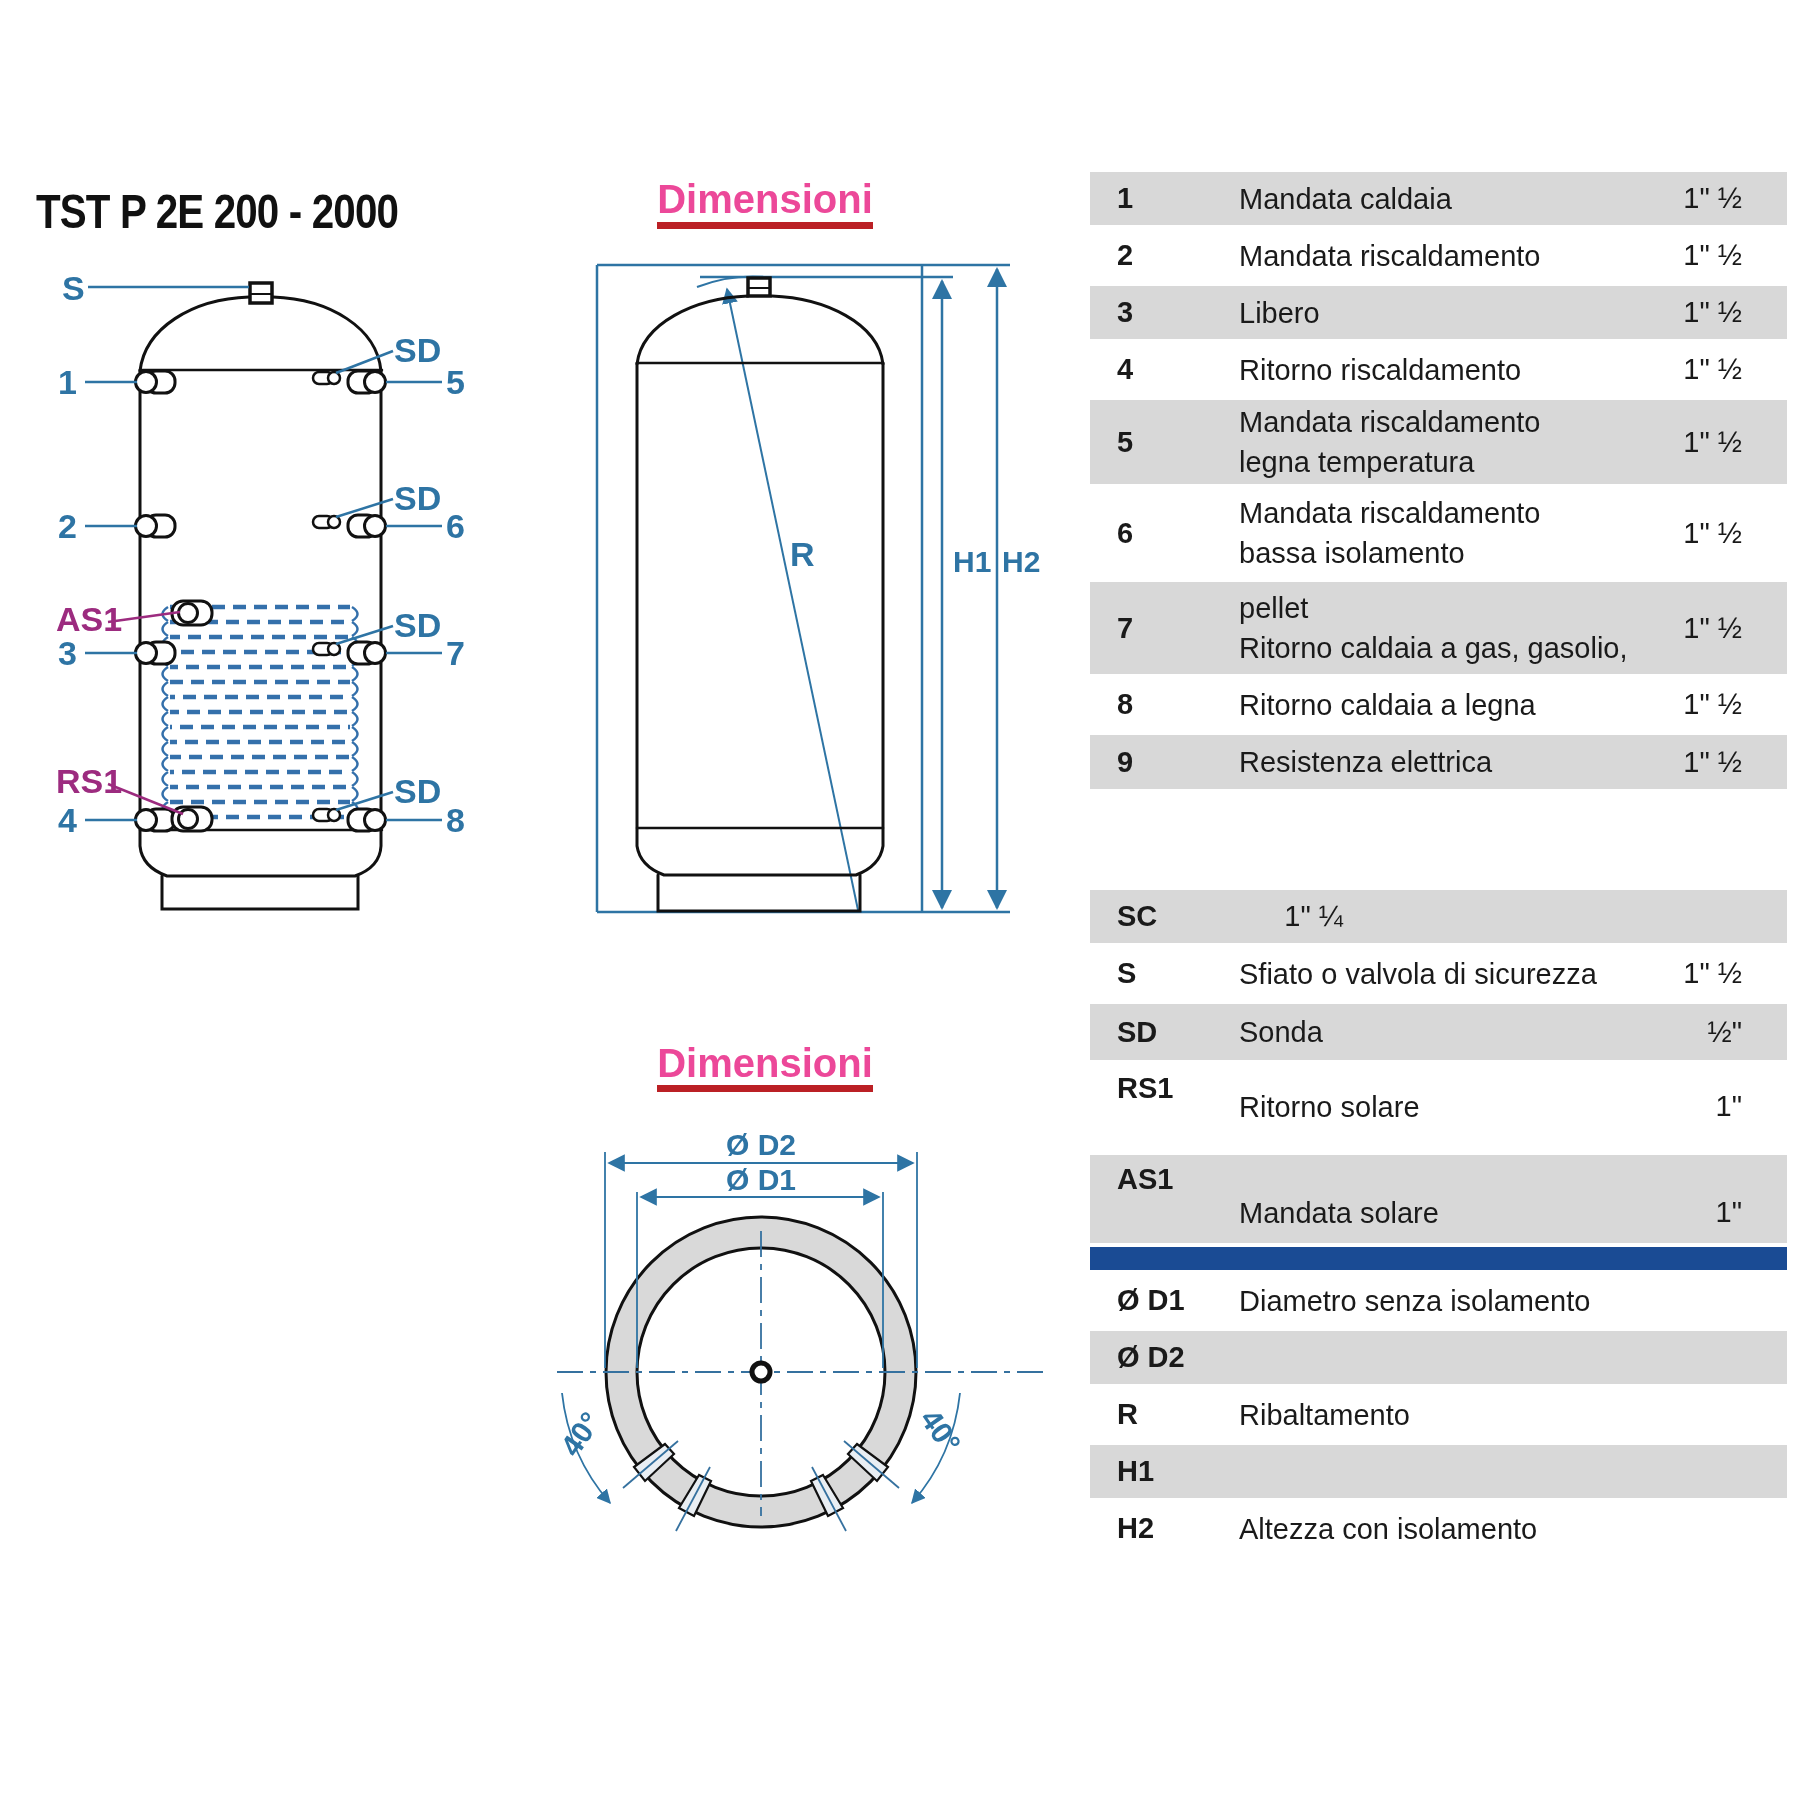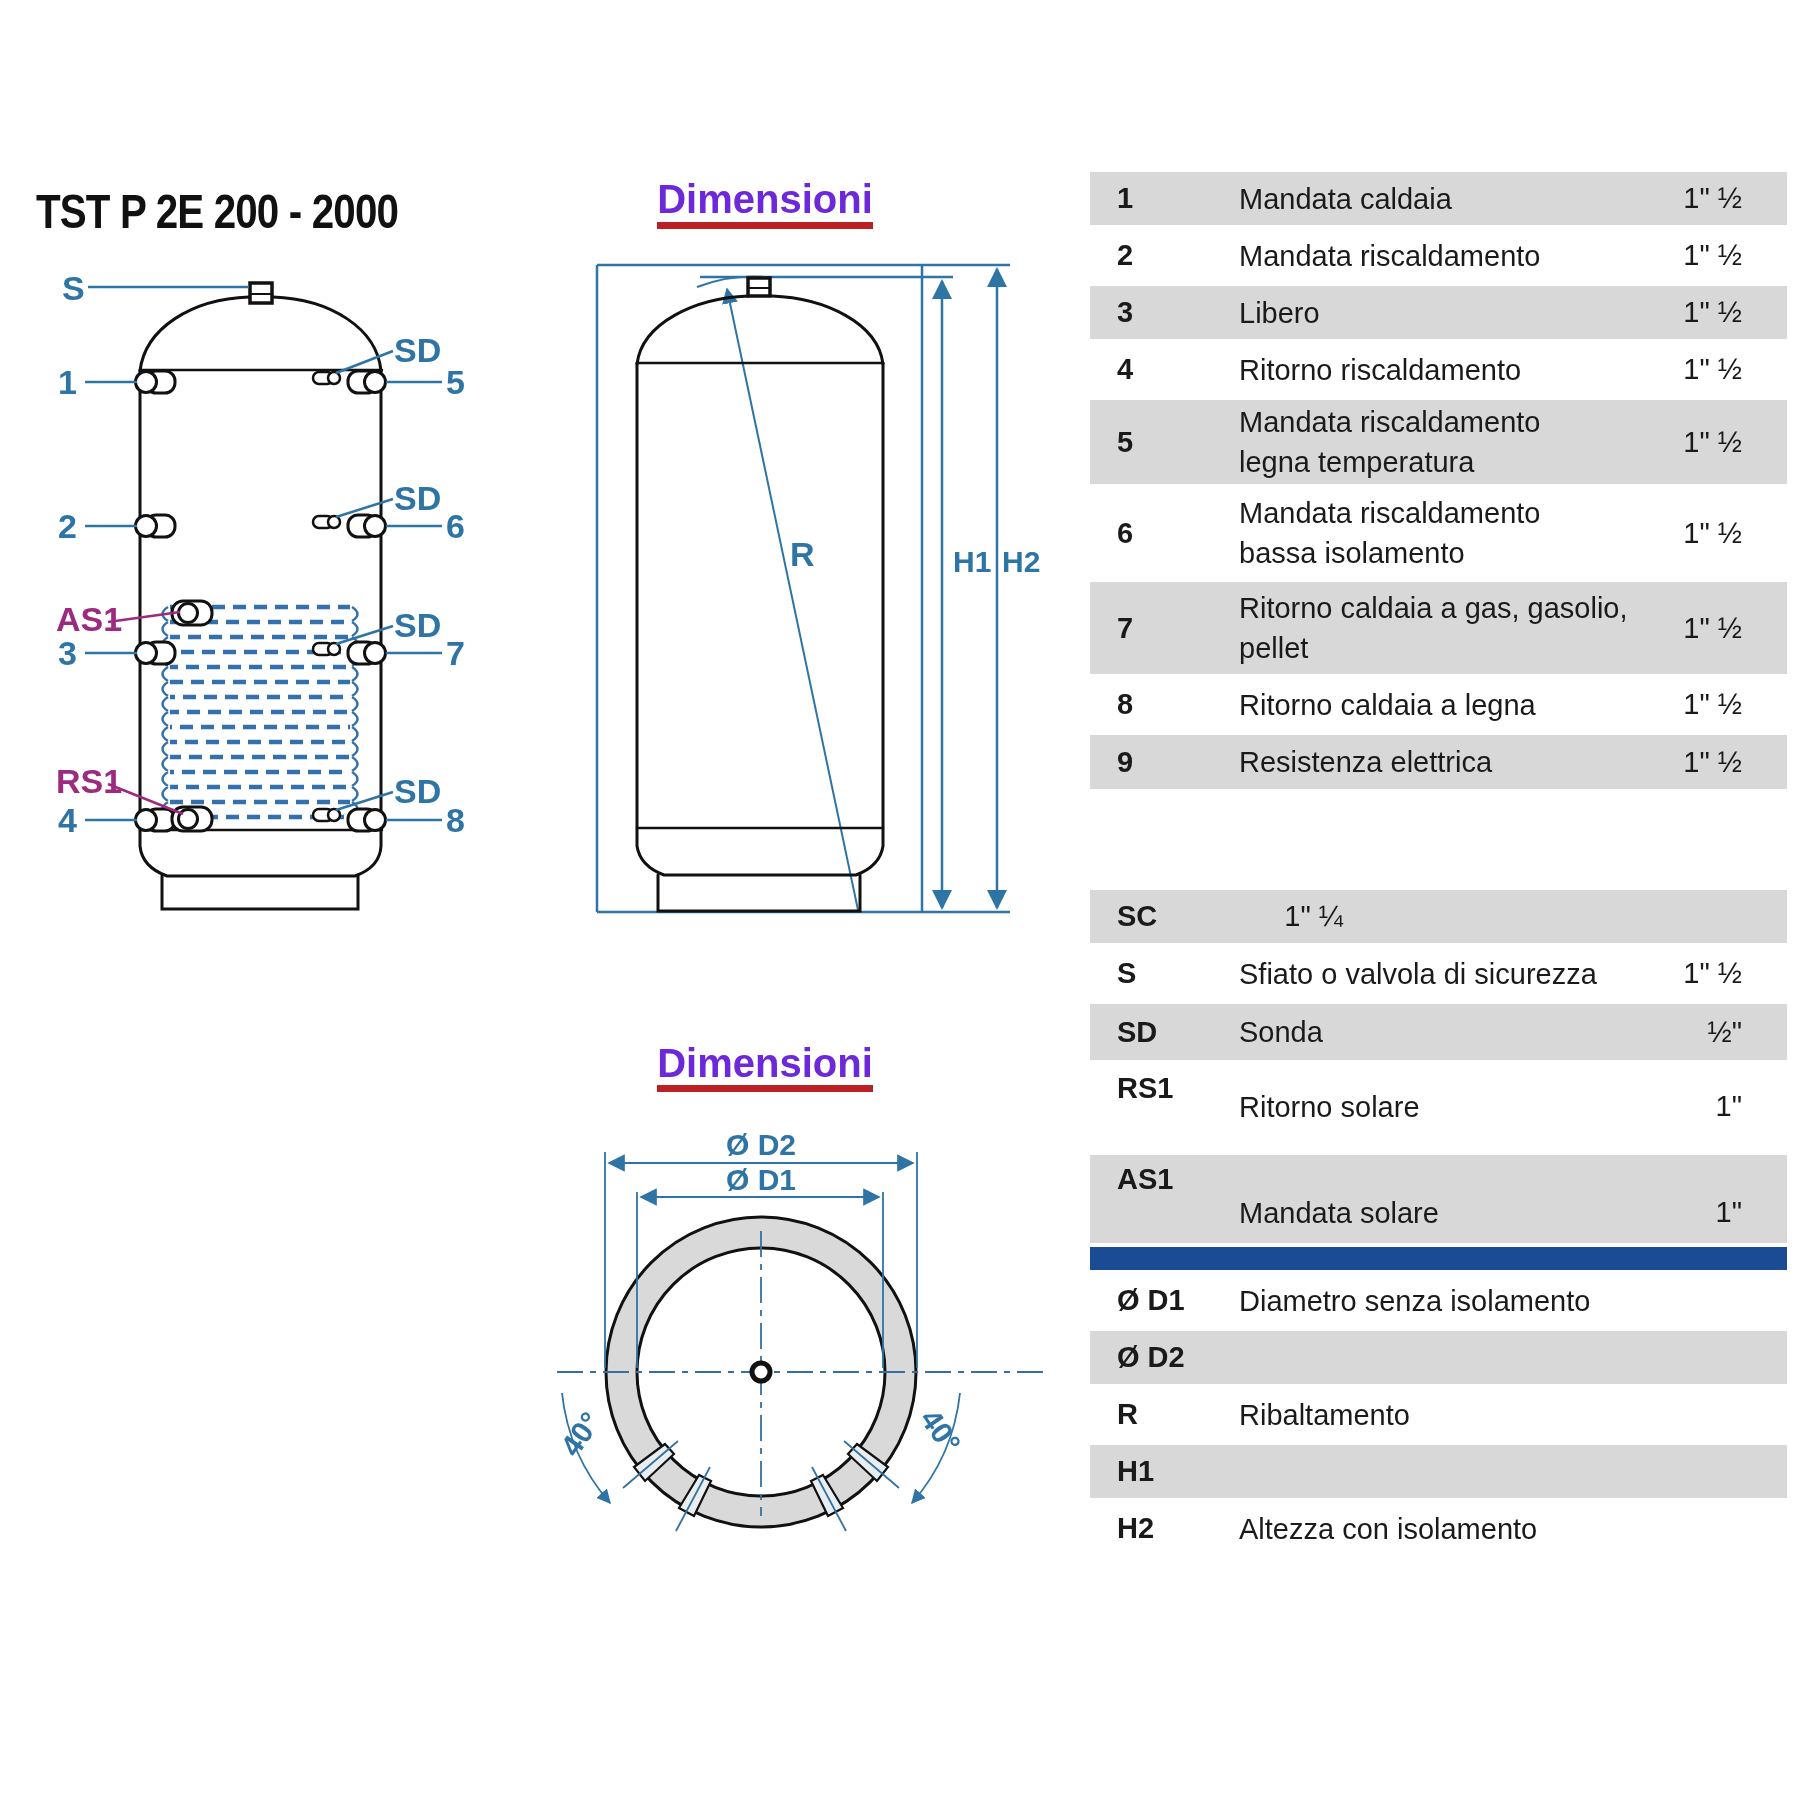--- a/index.html
+++ b/index.html
@@ -10,21 +10,21 @@
   .abs{position:absolute;}
 
   
   #page-title{
     left:36px;top:184px;font-size:48px;font-weight:bold;letter-spacing:-1px;
     transform:scaleX(.84);transform-origin:left top;white-space:nowrap;color:#111;
   }
 
   
   .dim-title{
-    width:320px;text-align:center;font-size:40px;font-weight:bold;color:#6d28d9;white-space:nowrap;
+    width:320px;text-align:center;font-size:40px;font-weight:bold;color:#ec4899;white-space:nowrap;
   }
   .dim-underline{width:216px;height:7px;background:#bb2025;}
 
   
   #legend{left:1090px;top:172px;width:697px;}
   .lgd-header{
     height:66px;margin-bottom:7px;background:#1a4b94;color:#fff;
     display:flex;align-items:center;padding-left:25px;box-sizing:border-box;
     font-size:35px;font-weight:bold;
   }
@@ -283,22 +283,22 @@
     <span class="k">6</span>
     <span class="d">
         <span style="display:block">Mandata riscaldamento</span>
         <span style="display:block">bassa isolamento</span>
       </span>
     <span class="v">1" ½</span>
   </div>
   <div class="lgd-row gray h92">
     <span class="k">7</span>
     <span class="d">
+        <span style="display:block">pellet</span>
         <span style="display:block">Ritorno caldaia a gas, gasolio,</span>
-        <span style="display:block">pellet</span>
       </span>
     <span class="v">1" ½</span>
   </div>
   <div class="lgd-row">
     <span class="k">8</span>
     <span class="d">Ritorno caldaia a legna</span>
     <span class="v">1" ½</span>
   </div>
   <div class="lgd-row gray h54">
     <span class="k">9</span>

